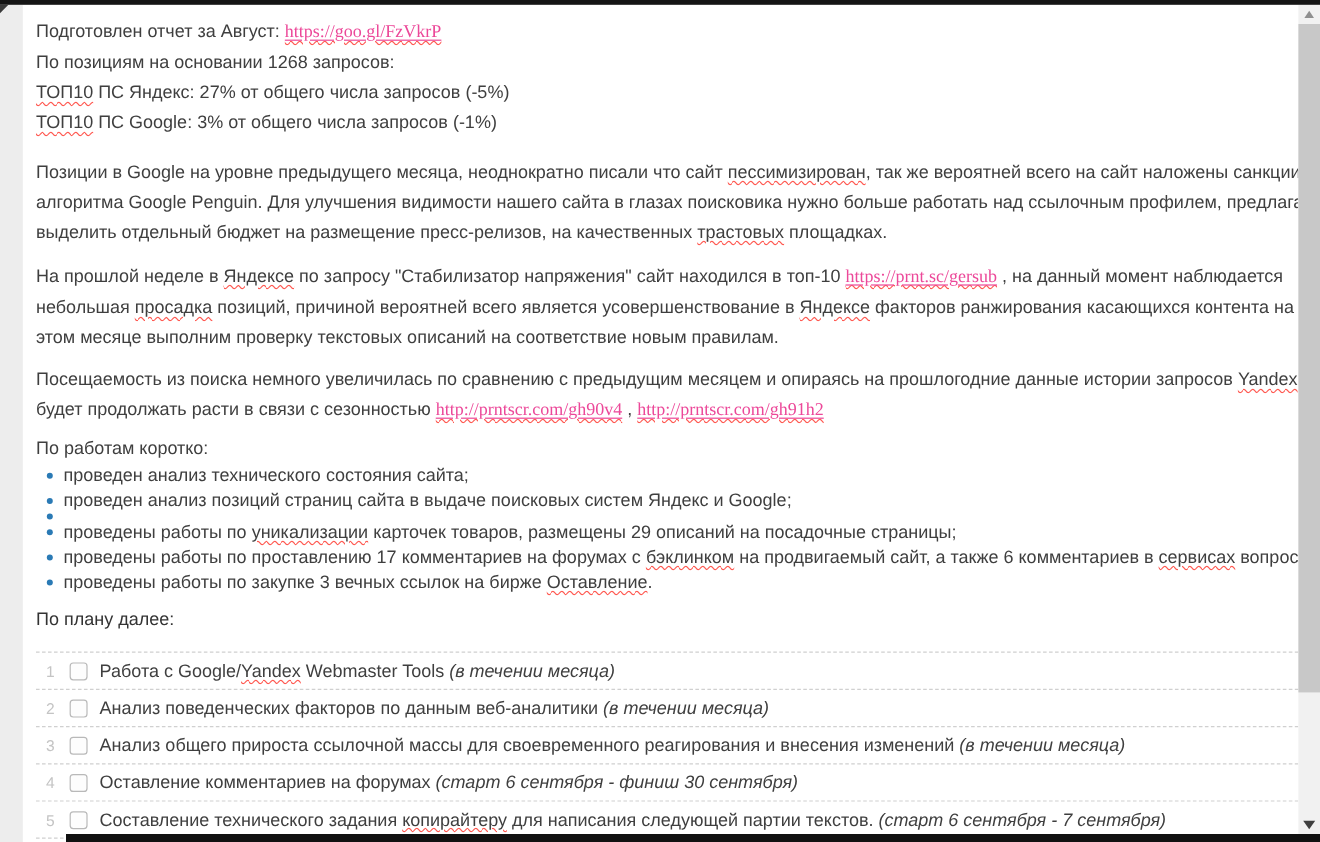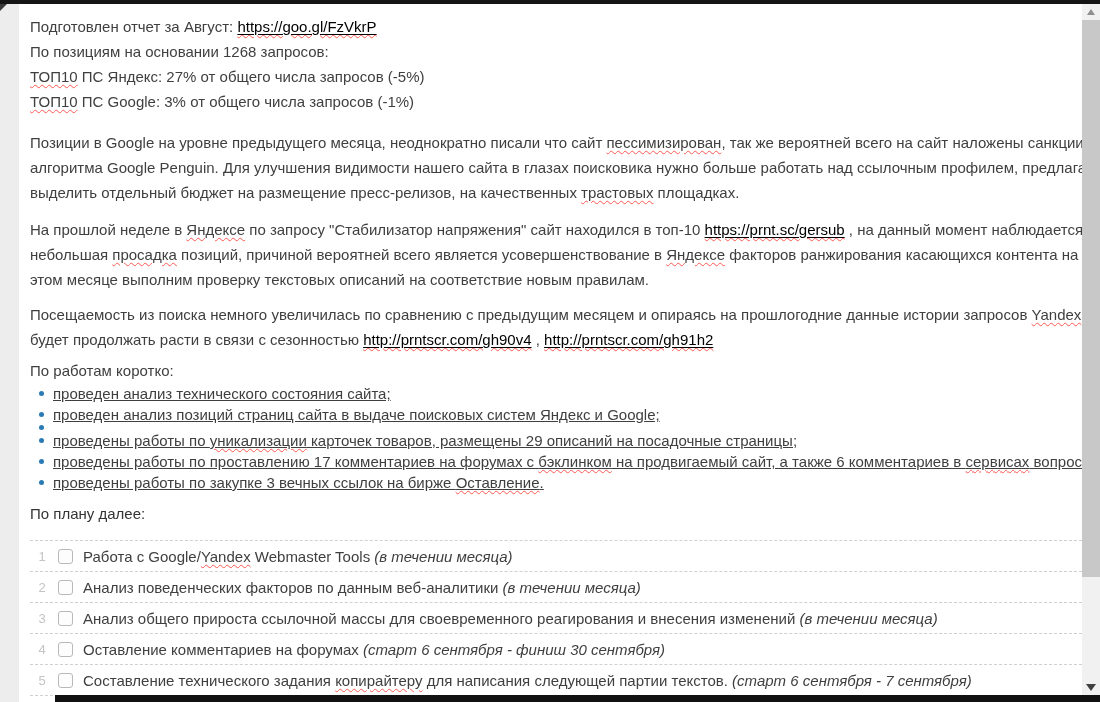--- a/index.html
+++ b/index.html
@@ -22,24 +22,24 @@
   .para .ln{line-height:25px;}
   .p1{margin-bottom:16px;}
   .p2{margin-bottom:12px;}
   .p3{margin-bottom:10px;}
   .p4{margin-bottom:8px;}
   .sp{
     text-decoration:underline;text-decoration-style:wavy;
     text-decoration-color:#ff5a52;text-decoration-thickness:1px;
     text-underline-offset:2px;
   }
-  .lnk{color:#000000;text-decoration:underline;cursor:pointer;}
+  .lnk{color:#ec4899;text-decoration:underline;cursor:pointer;font-family:Liberation Serif, serif;}
   .it{font-style:italic;margin-top:26px;}
   .works-heading{line-height:21px;white-space:nowrap;}
-  .bullets{margin:2px 17px 0 0;padding:0;list-style:none;text-decoration:underline;}
+  .bullets{margin:2px 17px 0 0;padding:0;list-style:none;}
   .bullets li{line-height:21px;white-space:nowrap;display:flex;align-items:center;}
   .dot{display:inline-block;width:5px;height:5px;border-radius:50%;
     background:#2a7ab5;margin:0 9px 0 9px;flex:0 0 auto;}
   .plan-heading{font-weight:normal;color:#333;margin-top:10px;line-height:21px;margin-bottom:16px;}
   .task-row{display:flex;align-items:center;height:30px;border-top:1px dashed #d0d0d0;white-space:nowrap;}
   .task-num{color:#c4c4c4;font-size:13px;width:16px;text-align:center;margin-left:4px;flex:0 0 auto;}
   .cb{display:inline-block;width:13px;height:13px;border:1px solid #b9b9b9;border-radius:3px;
     background:#fdfdfd;margin:0 10px 0 8px;flex:0 0 auto;cursor:pointer;}
   .scrollbar{position:absolute;top:4px;right:0;width:18px;bottom:0;background:#f1f1f1;z-index:4;}
   .sb-up{width:0;height:0;border-left:4px solid transparent;border-right:4px solid transparent;

